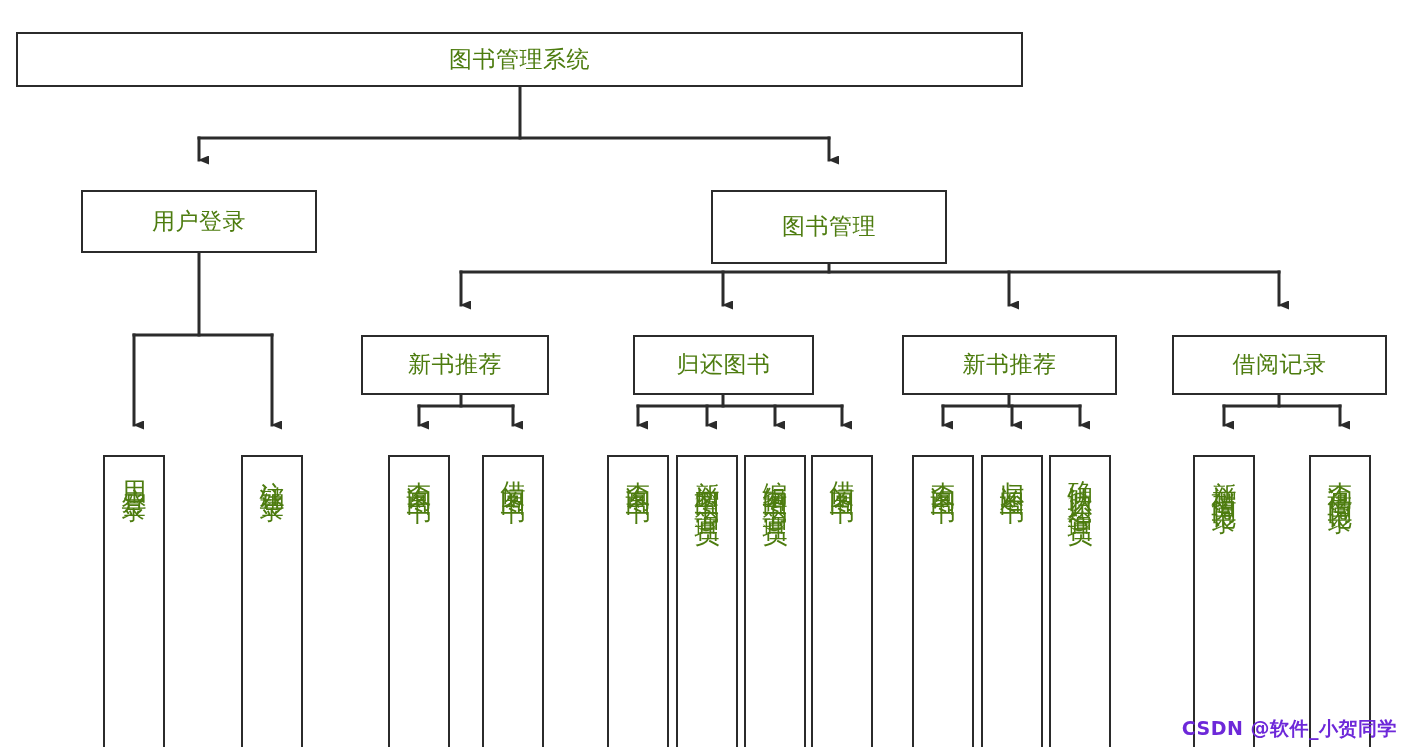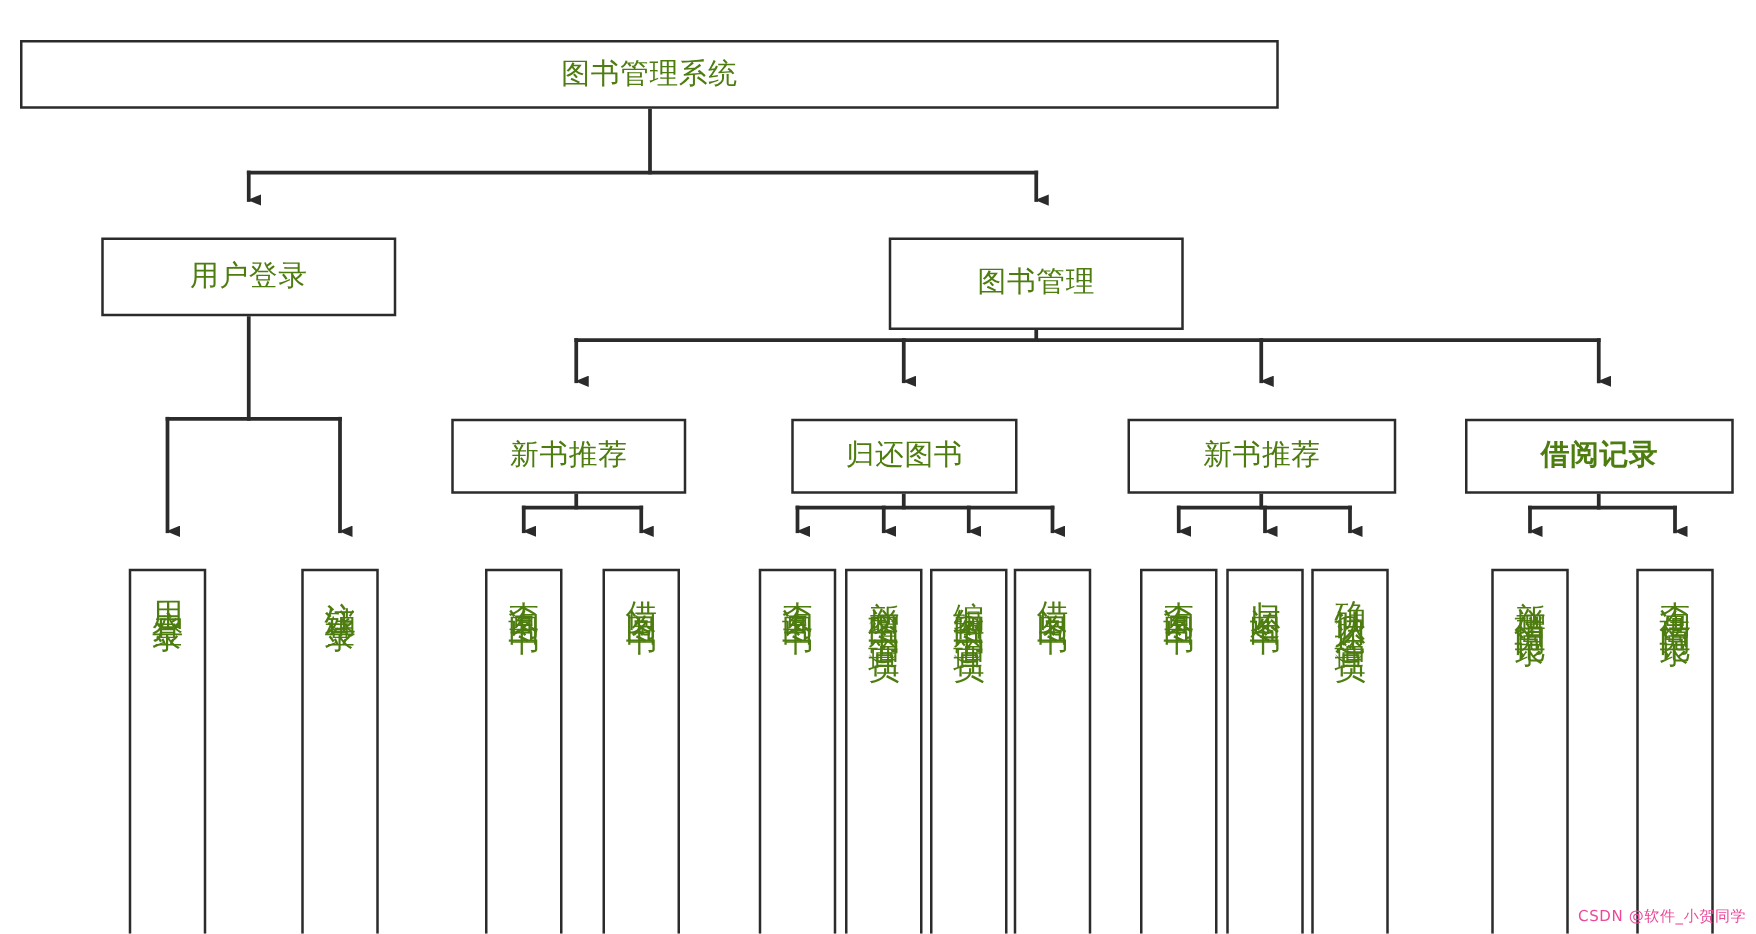--- a/index.html
+++ b/index.html
@@ -60,26 +60,27 @@
     text-orientation: upright;
     font-size: 25px;
     line-height: 1.0;
     letter-spacing: 6px;
     white-space: nowrap;
   }
   #watermark {
     position: absolute;
     right: 8px;
     bottom: 5px;
-    font-size: 12px;
-    color: #ec4899;
+    font-size: 19px;
+    color: #6d28d9;
     letter-spacing: 0.5px;
     z-index: 5;
     white-space: nowrap;
     font-family: "DejaVu Sans", "Liberation Sans", sans-serif;
+    font-weight: bold;
   }
 </style>
 </head>
 <body>
 
 <div id="diagram-root">
 
   <svg id="diagram-svg" viewBox="0 0 1405 747" xmlns="http://www.w3.org/2000/svg">
     <defs>
       <marker id="arrowhead" markerWidth="9" markerHeight="11" refX="4.5" refY="10" orient="auto" markerUnits="userSpaceOnUse">
@@ -145,21 +146,21 @@
 
   <div class="node horizontal" style="left:361px; top:315px; width:188px; height:60px;">
     <span class="node-label">新书推荐</span>
   </div>
   <div class="node horizontal" style="left:633px; top:315px; width:181px; height:60px;">
     <span class="node-label">归还图书</span>
   </div>
   <div class="node horizontal" style="left:902px; top:315px; width:215px; height:60px;">
     <span class="node-label">新书推荐</span>
   </div>
-  <div class="node horizontal" style="left:1172px; top:315px; width:215px; height:60px;font-weight:bold;">
+  <div class="node horizontal" style="left:1172px; top:315px; width:215px; height:60px;">
     <span class="node-label">借阅记录</span>
   </div>
 
   <div class="node vertical" style="left:103px; top:435px; width:62px; height:299px;">
     <span class="node-label">用户登录</span>
   </div>
   <div class="node vertical" style="left:241px; top:435px; width:62px; height:299px;">
     <span class="node-label">注销登录</span>
   </div>
 

